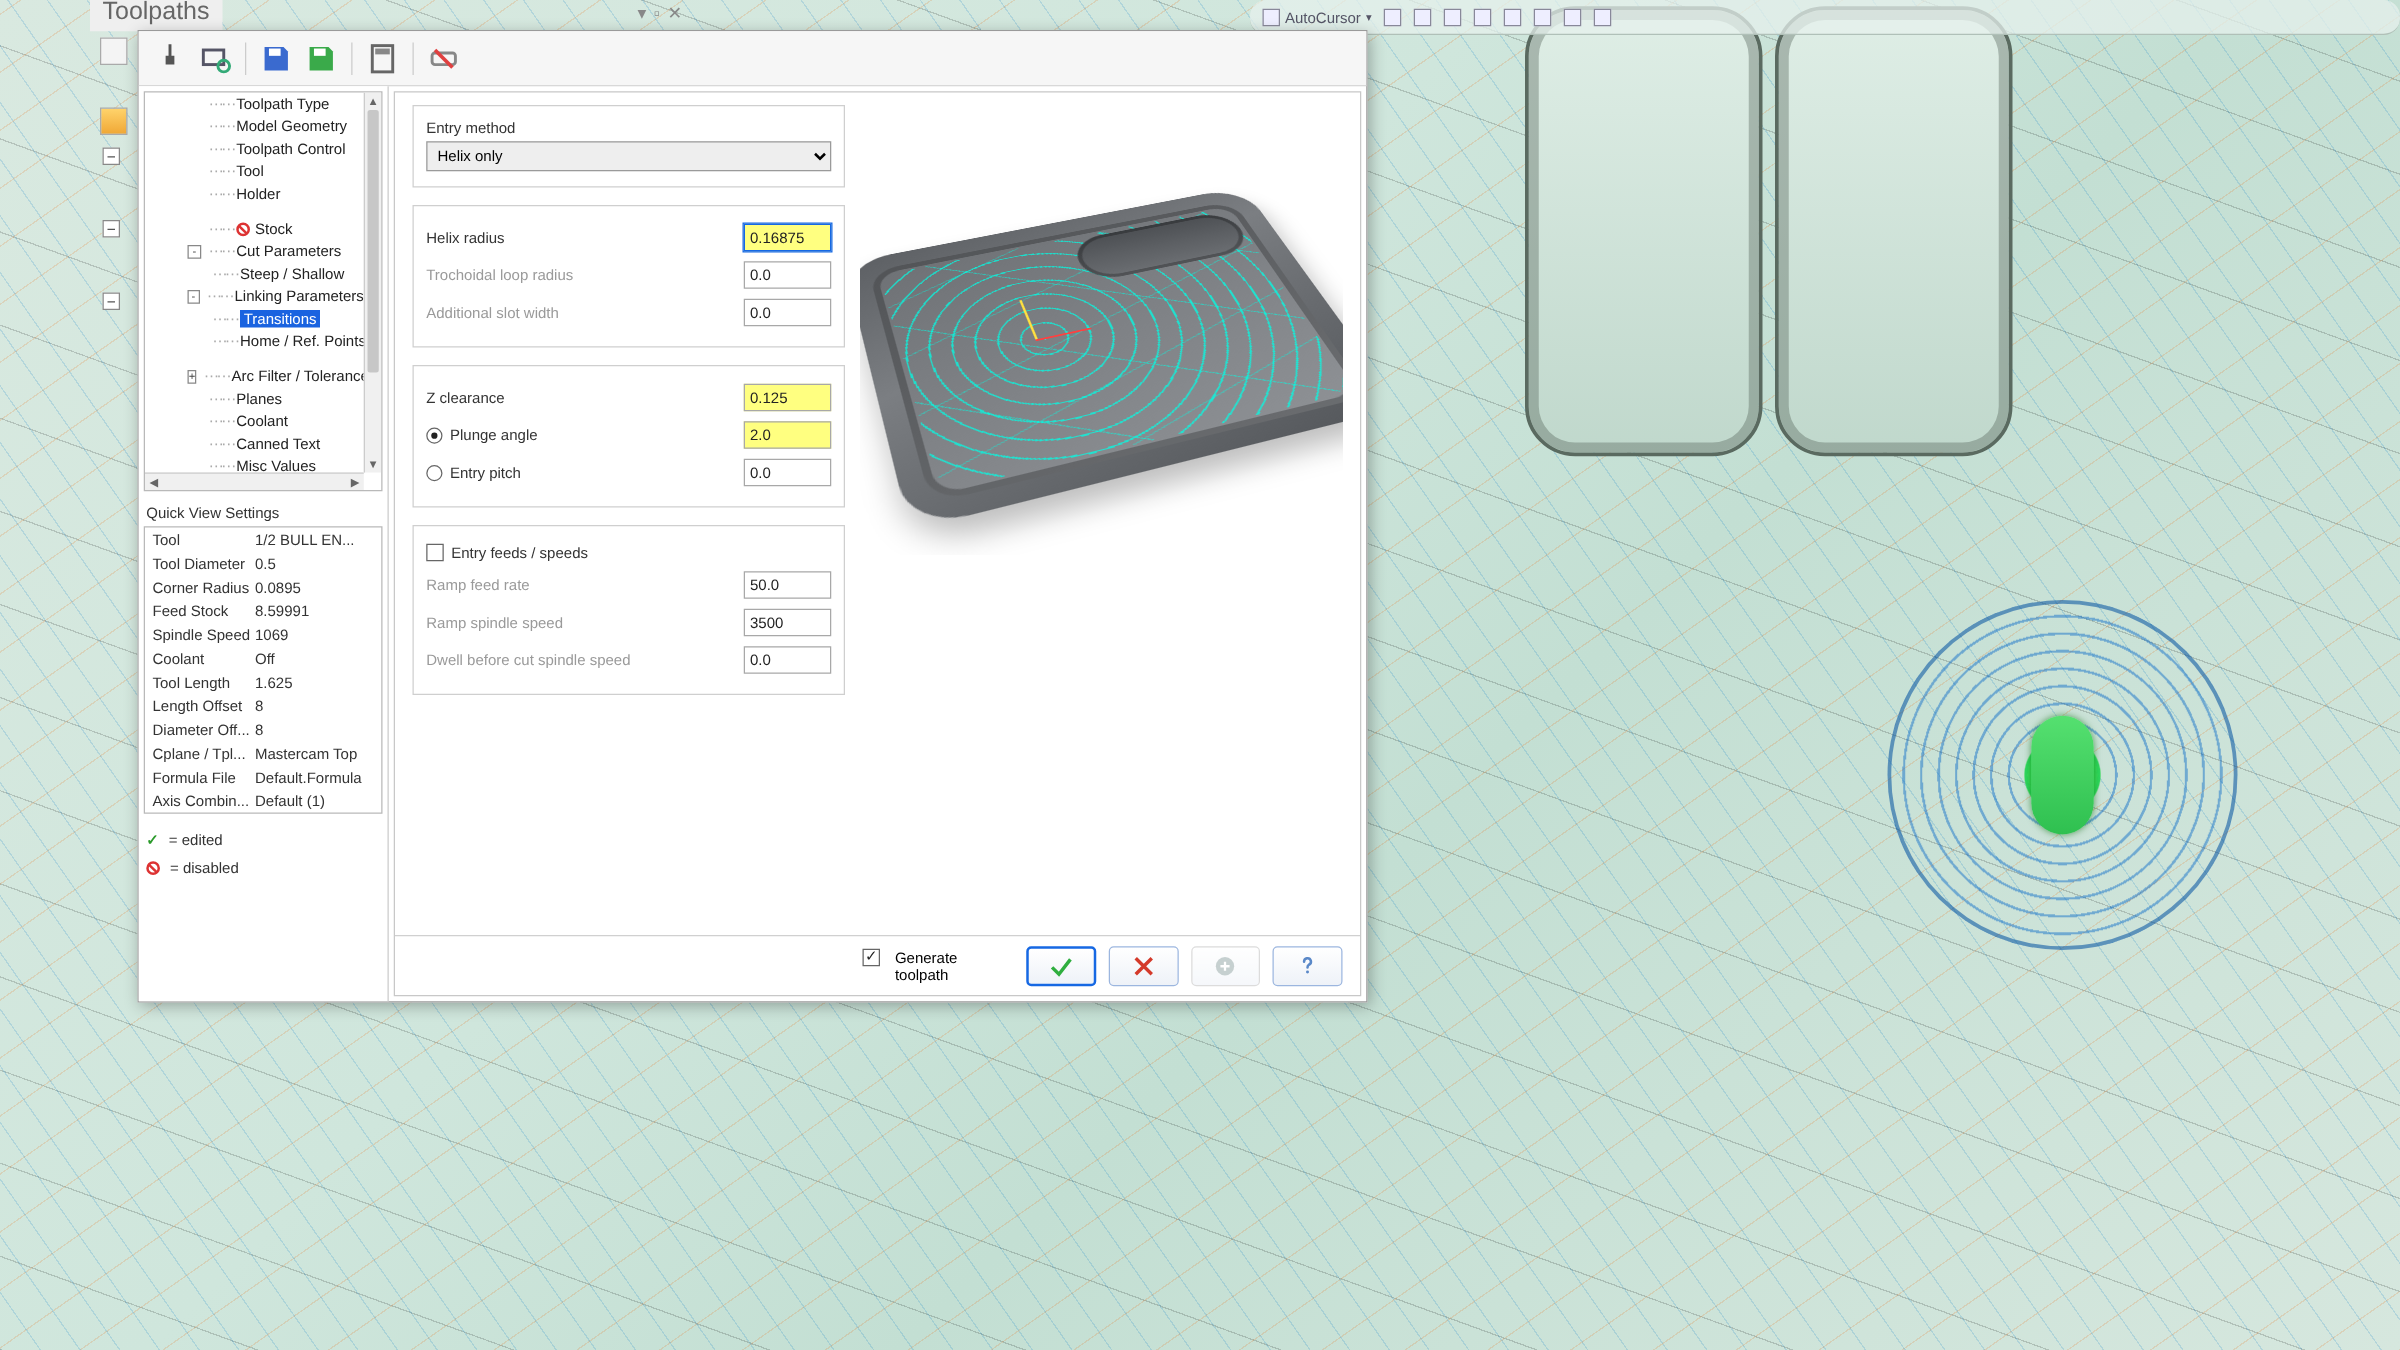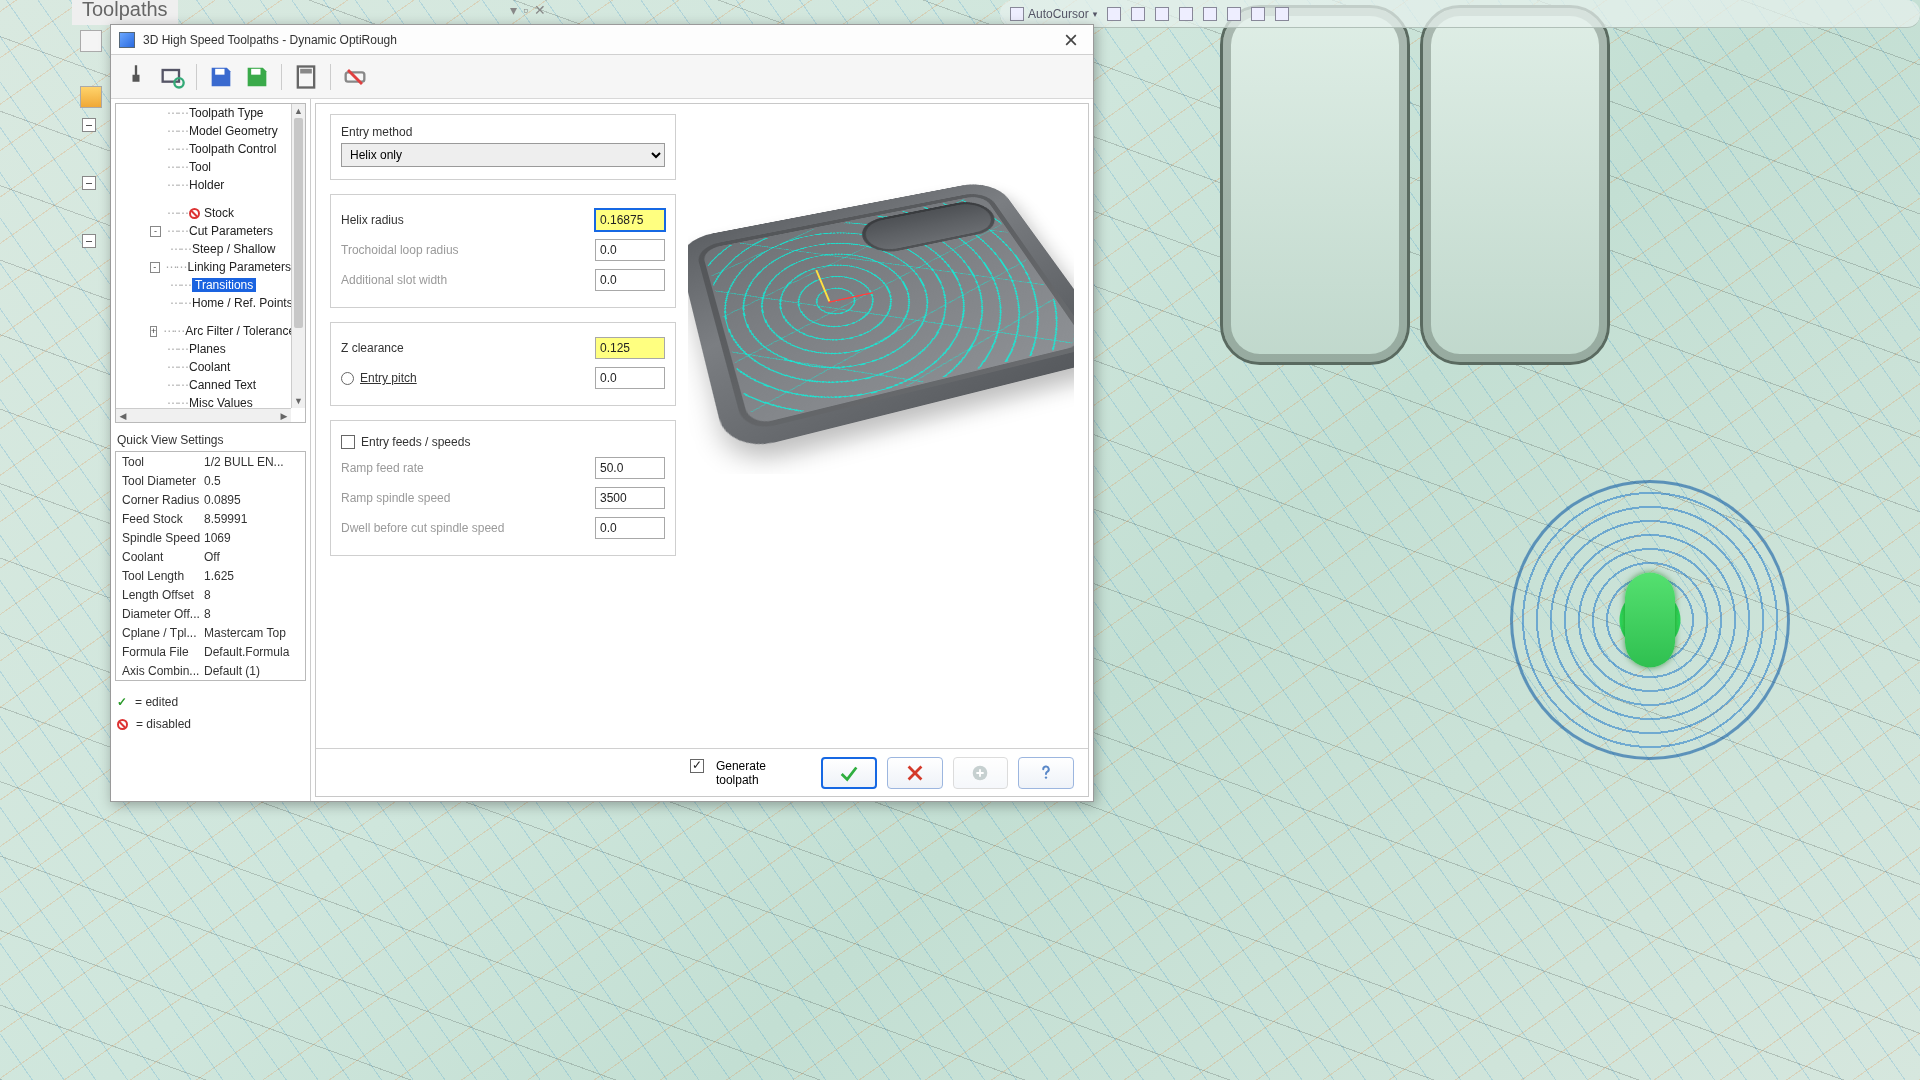--- a/index.html
+++ b/index.html
@@ -232,29 +232,20 @@
   <div></div>
   <div style="background:linear-gradient(#ffd36b,#f0a836);"></div>
 </div>
 <div class="tree-stub">
   <span></span>
   <span></span>
   <span></span>
 </div>
 
 <div class="dialog">
-  <div class="titlebar">
-    <div class="app-icon"></div>
-    <div class="title">3D High Speed Toolpaths - Dynamic OptiRough</div>
-    <div class="close">
-      <svg viewBox="0 0 10 10">
-          <path d="M1 1 L9 9 M9 1 L1 9" stroke="#444" stroke-width="1.4"></path>
-        </svg>
-    </div>
-  </div>
 
   <div class="toolbar">
     <div class="btn">
         <svg viewBox="0 0 24 24">
           <path d="M11 2h2v8h-2zM9 10h6v6H9z" fill="#555"></path>
         </svg>
       </div>
     <div class="btn">
         <svg viewBox="0 0 24 24">
           <rect x="4" y="6" width="14" height="10" fill="none" stroke="#556" stroke-width="2"></rect>
@@ -474,21 +465,28 @@
               <input type="text" disabled="" value="0.0" style="">
             </div>
           </fieldset>
 
           <fieldset>
             <div class="field">
               <label>Z clearance</label>
               <input type="text" class="hl" value="0.125" style="">
             </div>
             <div class="field">
-              <label style="display:flex;align-items:center;text-decoration:underline;">
+              <label style="display:flex;align-items:center;">
+                <input type="radio" class="radio" checked="" style="">
+                <span>Plunge angle</span>
+              </label>
+              <input type="text" class="hl" value="2.0" style="">
+            </div>
+            <div class="field">
+              <label style="display:flex;align-items:center;">
                 <input type="radio" class="radio" style="">
                 <span>Entry pitch</span>
               </label>
               <input type="text" disabled="" value="0.0" style="">
             </div>
           </fieldset>
 
           <fieldset>
             <div class="field" style="height:22px;">
               <label style="display:flex;align-items:center;">

